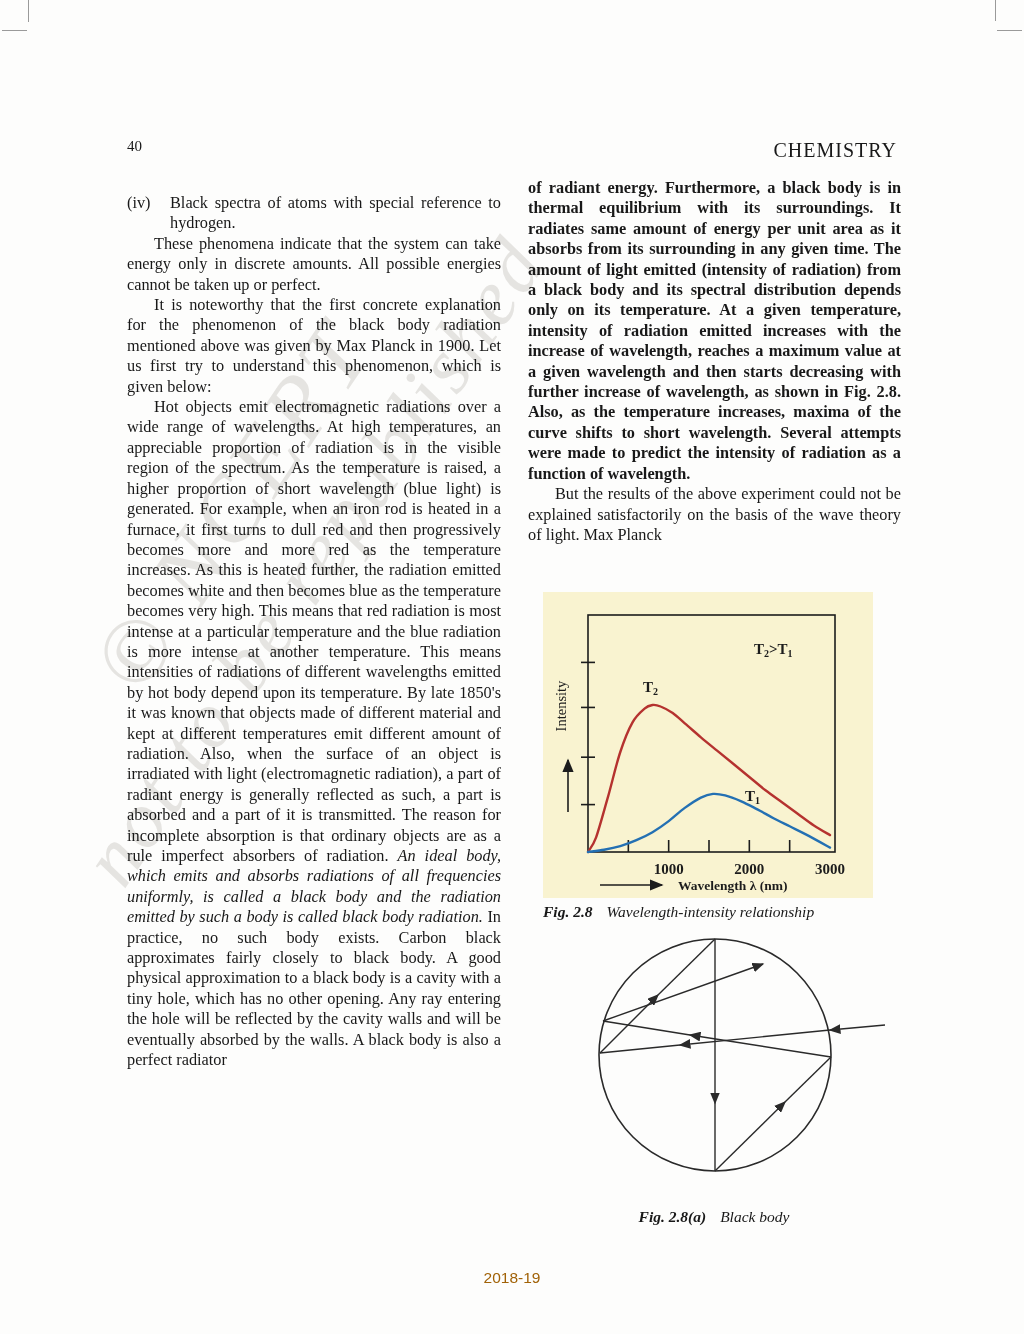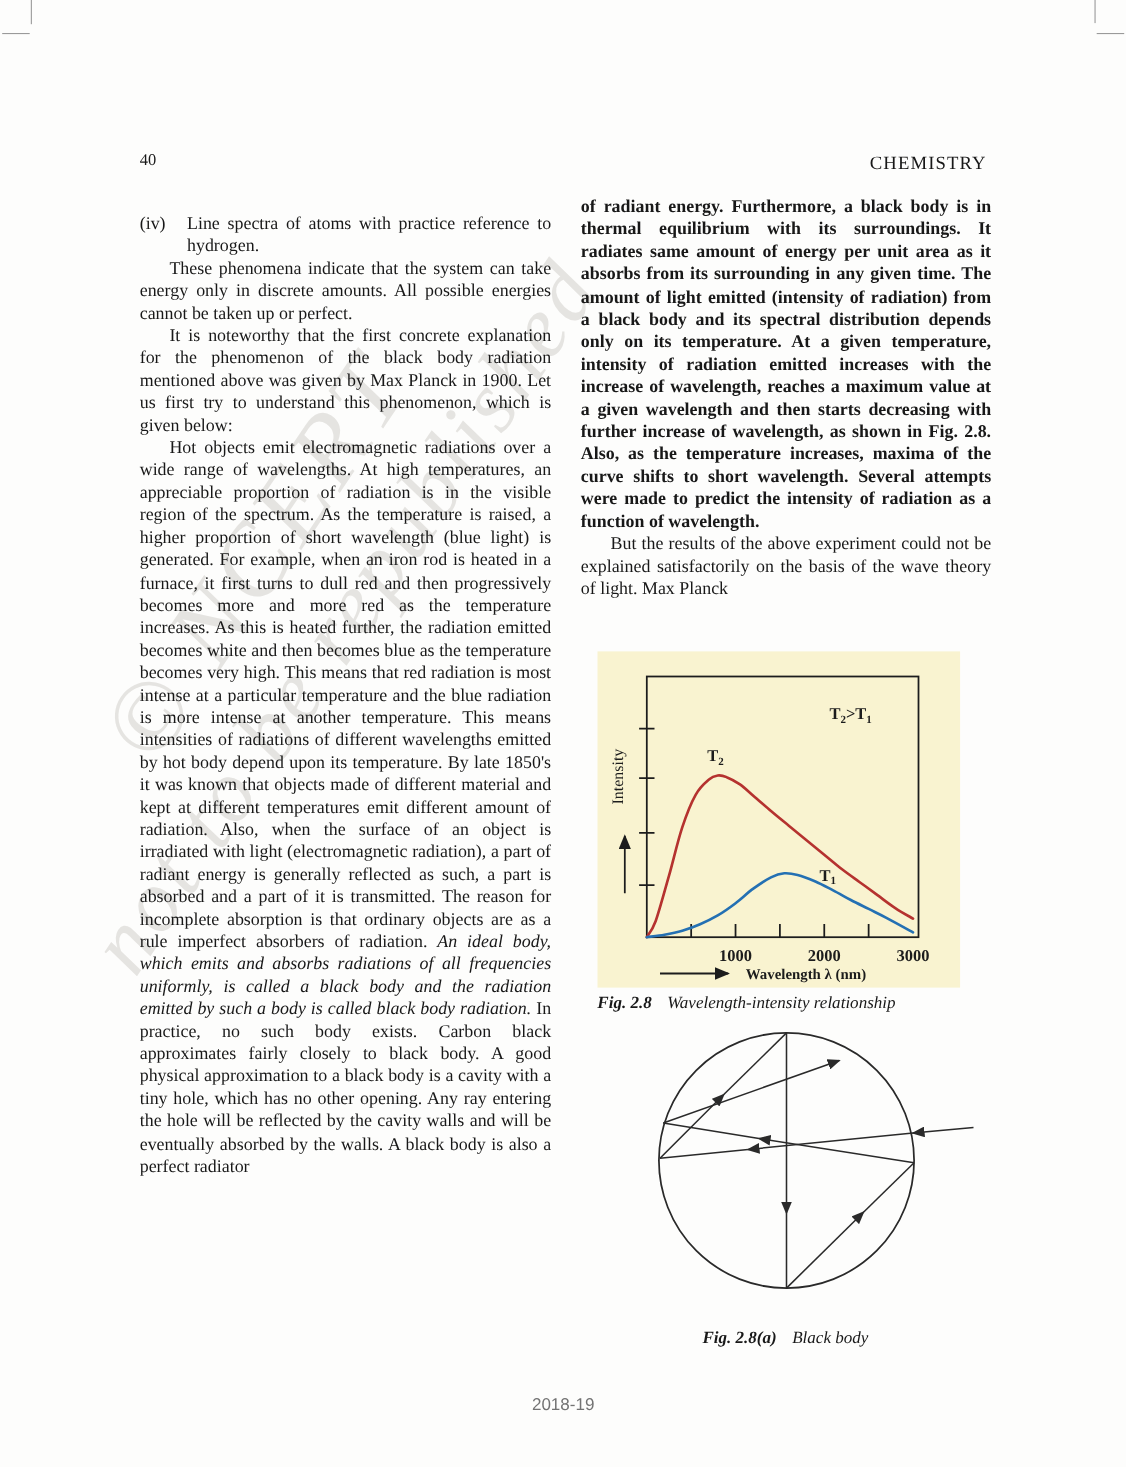--- a/index.html
+++ b/index.html
@@ -6,21 +6,21 @@
   .page{
     position:relative; width:1024px; height:1334px; margin:0 auto;
     background:#fdfdfc; overflow:hidden;
     font-family:"Liberation Serif","DejaVu Serif",serif;
     color:#181818;
   }
   
   .mark{position:absolute;background:#9a9a9a;}
   
   .page-number{position:absolute;left:127px;top:138px;font-size:15px;}
-  .header-right{position:absolute;right:127px;top:139px;font-size:17px;letter-spacing:1px;text-align:center;}
+  .header-right{position:absolute;right:127px;top:139px;font-size:20px;letter-spacing:1px;text-align:center;}
   
   .col{position:absolute;top:178px;font-size:16.3px;line-height:20.4px;text-align:justify;}
   .col-left{left:127px;width:374px;}
   .col-right{left:528px;width:373px;}
   .col p{margin:0;text-indent:27px;}
   .col p.no-indent{text-indent:0;font-weight:bold;}
   .list-item{display:flex;margin-top:15px;}
   .list-item .marker{flex:none;width:43px;}
   .list-item .li-text{flex:1;text-align:justify;}
   em{}
@@ -47,21 +47,21 @@
     position:absolute;left:120px;top:300px;width:800px;height:800px;
     transform:rotate(-56deg);transform-origin:50% 50%;
     pointer-events:none;z-index:0;
     color:#b7b3ac;opacity:.33;font-style:italic;
     text-align:center;
   }
   .watermark .w1{font-size:92px;letter-spacing:6px;}
   .watermark .w2{font-size:80px;letter-spacing:4px;}
   .content-layer{position:relative;z-index:1;}
   .footer{position:absolute;left:0;top:1269px;width:100%;text-align:center;
-    font-family:"Liberation Sans","DejaVu Sans",sans-serif;font-size:15.5px;color:#737373;}
+    font-family:"Liberation Sans","DejaVu Sans",sans-serif;font-size:15.5px;color:#a16207;}
 </style>
 </head>
 <body>
 
 <div class="page">
 
   <div class="mark" style="left:28px;top:0;width:1px;height:22px;"></div>
   <div class="mark" style="left:2px;top:30px;width:25px;height:1px;"></div>
   <div class="mark" style="left:995px;top:0;width:1px;height:21px;"></div>
   <div class="mark" style="left:997px;top:30px;width:25px;height:1px;"></div>
@@ -72,21 +72,21 @@
   </div>
 
   <div class="content-layer">
 
     <div class="page-number">40</div>
     <div class="header-right">CHEMISTRY</div>
 
     <div class="col col-left">
       <div class="list-item">
         <span class="marker">(iv)</span>
-        <span class="li-text">Line spectra of atoms with practice reference to hydrogen.</span>
+        <span class="li-text">Black spectra of atoms with special reference to hydrogen.</span>
       </div>
       <p>These phenomena indicate that the system can take energy only in discrete amounts. All possible energies cannot be taken up or perfect.</p>
       <p>It is noteworthy that the first concrete explanation for the phenomenon of the black body radiation mentioned above was given by Max Planck in 1900. Let us first try to understand this phenomenon, which is given below:</p>
       <p><span>Hot objects emit electromagnetic radiations over a wide range of wavelengths. At high temperatures, an appreciable proportion of radiation is in the visible region of the spectrum. As the temperature is raised, a higher proportion of short wavelength (blue light) is generated. For example, when an iron rod is heated in a furnace, it first turns to dull red and then progressively becomes more and more red as the temperature increases. As this is heated further,  the radiation emitted becomes white and then becomes blue as the temperature becomes very high. This means that red radiation is most intense at a particular temperature and the blue radiation is more intense at another temperature. This means intensities of radiations of different wavelengths emitted by hot body depend upon its temperature. By late 1850's it was known that objects made of different material and kept at different temperatures emit different amount of radiation. Also, when the surface of an object is irradiated with light (electromagnetic radiation), a part of radiant energy is generally reflected as such, a part is absorbed and a part of it is transmitted. The reason for incomplete absorption is that ordinary objects are as a rule imperfect absorbers of radiation. </span><em>An ideal body, which emits and absorbs radiations of all frequencies uniformly, is called a black body and the radiation emitted by such a body is called black body radiation.</em><span> In practice, no such body exists. Carbon black approximates fairly closely to black body. A good physical approximation to a black body is a cavity with a tiny hole, which has no other opening. Any ray entering the hole will be reflected by the cavity walls and will be eventually absorbed by the walls. A black body is also a perfect radiator</span></p>
     </div>
 
     <div class="col col-right">
       <p class="no-indent">of radiant energy. Furthermore, a black body is in thermal equilibrium with its surroundings. It radiates same amount of energy per unit area as it absorbs from its surrounding in any given time. The amount of light emitted (intensity of radiation) from a black body and its spectral distribution depends only on its temperature. At a given temperature, intensity of radiation emitted increases with the increase of wavelength, reaches a maximum value at a given wavelength and then starts decreasing with further increase of wavelength, as shown in Fig. 2.8. Also, as the temperature increases, maxima of the curve shifts to short wavelength. Several attempts were made to predict the intensity of radiation as a function of wavelength.</p>
       <p>But the results of the above experiment could not be explained satisfactorily on the basis of the wave theory of light. Max Planck</p>
     </div>

